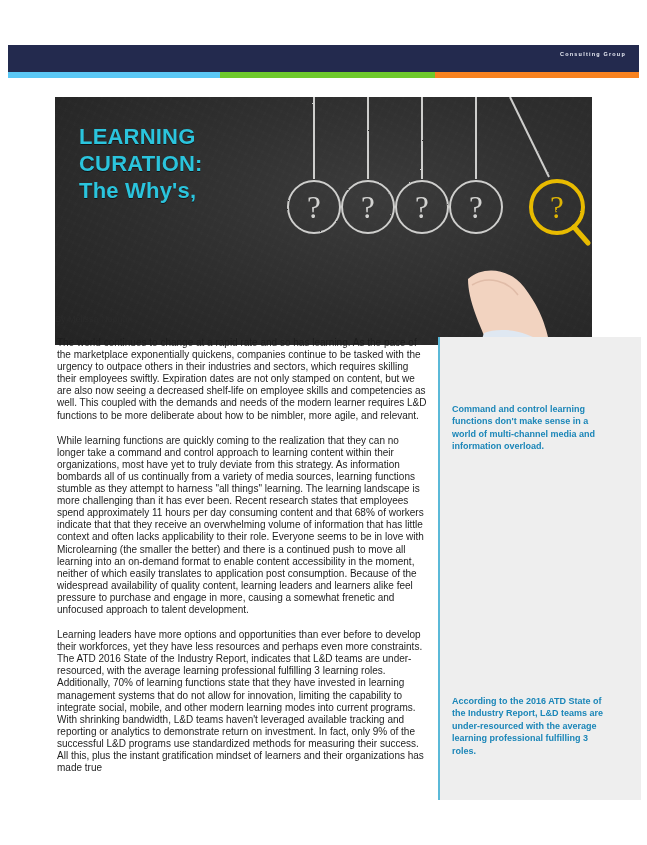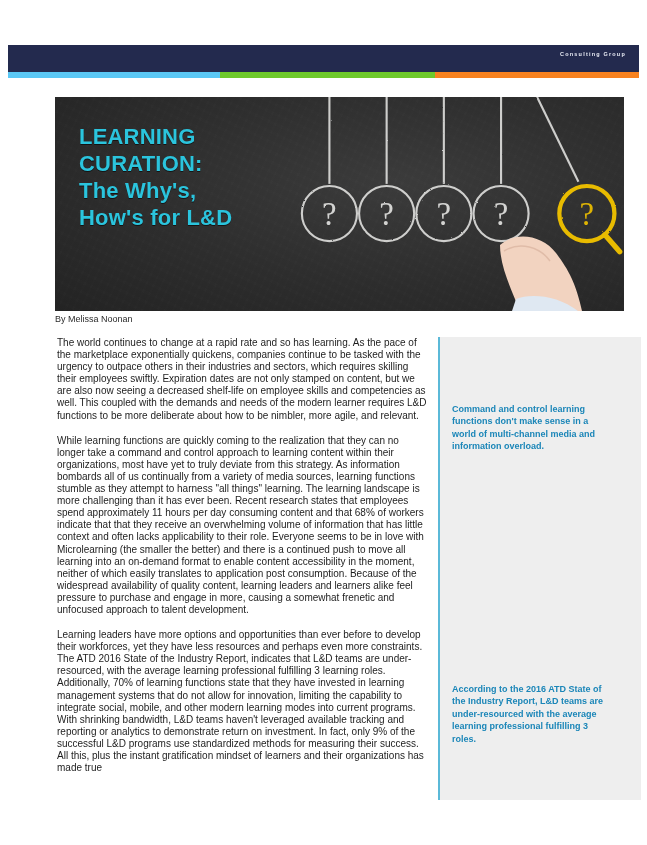--- a/index.html
+++ b/index.html
@@ -43,25 +43,24 @@
     display: flex;
   }
   .stripe-seg { height: 100%; }
 
   
   #hero {
     position: absolute;
     left: 55px;
     top: 97px;
     width: 537px;
-    height: 214px;
+    height: 248px;
     background:
       radial-gradient(ellipse at 60% 40%, #3b3b3b 0%, #2d2d2d 55%, #232323 100%);
     overflow: hidden;
-    padding-left: 32px;
   }
   #hero-noise {
     position: absolute;
     inset: 0;
     opacity: .35;
     background-image:
       repeating-linear-gradient(115deg, rgba(255,255,255,.025) 0 2px, rgba(0,0,0,0) 2px 7px),
       repeating-linear-gradient(25deg, rgba(255,255,255,.02) 0 3px, rgba(0,0,0,0) 3px 9px);
   }
   #hero-title {
@@ -180,28 +179,27 @@
   <svg id="hero-hand" viewBox="0 0 120 110">
     <path d="M14 44 C30 30, 56 34, 70 52 C82 68, 90 82, 96 110 L34 110 C26 90, 14 66, 14 44 Z" fill="#f2d3c0"></path>
     <path d="M30 98 C44 92, 72 94, 92 110 L26 110 Z" fill="#dfe8f2"></path>
     <path d="M18 50 C34 40, 54 46, 64 60" fill="none" stroke="#e0bca8" stroke-width="1.5"></path>
   </svg>
 
   <div id="hero-title" style="color: rgb(43, 196, 221);">
     <span class="ln">LEARNING</span>
     <span class="ln">CURATION:</span>
     <span class="ln">The Why's,</span>
-    <span class="ln">How's for L&amp;D</span>
   </div>
 </div>
 
 <div id="byline">By Melissa Noonan</div>
 
 <div id="article">
   <p>The world continues to change at a rapid rate and so has learning. As the pace of the marketplace exponentially quickens, companies continue to be tasked with the urgency to outpace others in their industries and sectors, which requires skilling their employees swiftly. Expiration dates are not only stamped on content, but we are also now seeing a decreased shelf-life on employee skills and competencies as well. This coupled with the demands and needs of the modern learner requires L&amp;D functions to be more deliberate about how to be nimbler, more agile, and relevant.</p>
   <p>While learning functions are quickly coming to the realization that they can no longer take a command and control approach to learning content within their organizations, most have yet to truly deviate from this strategy. As information bombards all of us continually from a variety of media sources, learning functions stumble as they attempt to harness "all things" learning. The learning landscape is more challenging than it has ever been. Recent research states that employees spend approximately 11 hours per day consuming content and that 68% of workers indicate that that they receive an overwhelming volume of information that has little context and often lacks applicability to their role. Everyone seems to be in love with Microlearning (the smaller the better) and there is a continued push to move all learning into an on-demand format to enable content accessibility in the moment, neither of which easily translates to application post consumption. Because of the widespread availability of quality content, learning leaders and learners alike feel pressure to purchase and engage in more, causing a somewhat frenetic and unfocused approach to talent development.</p>
   <p>Learning leaders have more options and opportunities than ever before to develop their workforces, yet they have less resources and perhaps even more constraints. The ATD 2016 State of the Industry Report, indicates that L&amp;D teams are under-resourced, with the average learning professional fulfilling 3 learning roles. Additionally, 70% of learning functions state that they have invested in learning management systems that do not allow for innovation, limiting the capability to integrate social, mobile, and other modern learning modes into current programs. With shrinking bandwidth, L&amp;D teams haven't leveraged available tracking and reporting or analytics to demonstrate return on investment. In fact, only 9% of the successful L&amp;D programs use standardized methods for measuring their success. All this, plus the instant gratification mindset of learners and their organizations has made true</p>
 </div>
 
 <div id="sidebar" style="background: rgb(238, 238, 238); border-left-color: rgb(91, 185, 216);">
   <div class="pullquote" id="pullquote-1" style="color: rgb(27, 134, 184);">Command and control learning functions don't make sense in a world of multi-channel media and information overload.</div>
-  <div class="pullquote" id="pullquote-2" style="color: rgb(27, 134, 184);">According to the 2016 ATD State of the Industry Report, L&amp;D teams are under-resourced with the average learning professional fulfilling 3 roles.</div>
+  <div class="pullquote" id="pullquote-2" style="color: rgb(27, 134, 184); margin-top: 12px;">According to the 2016 ATD State of the Industry Report, L&amp;D teams are under-resourced with the average learning professional fulfilling 3 roles.</div>
 </div>
 
 </body></html>

